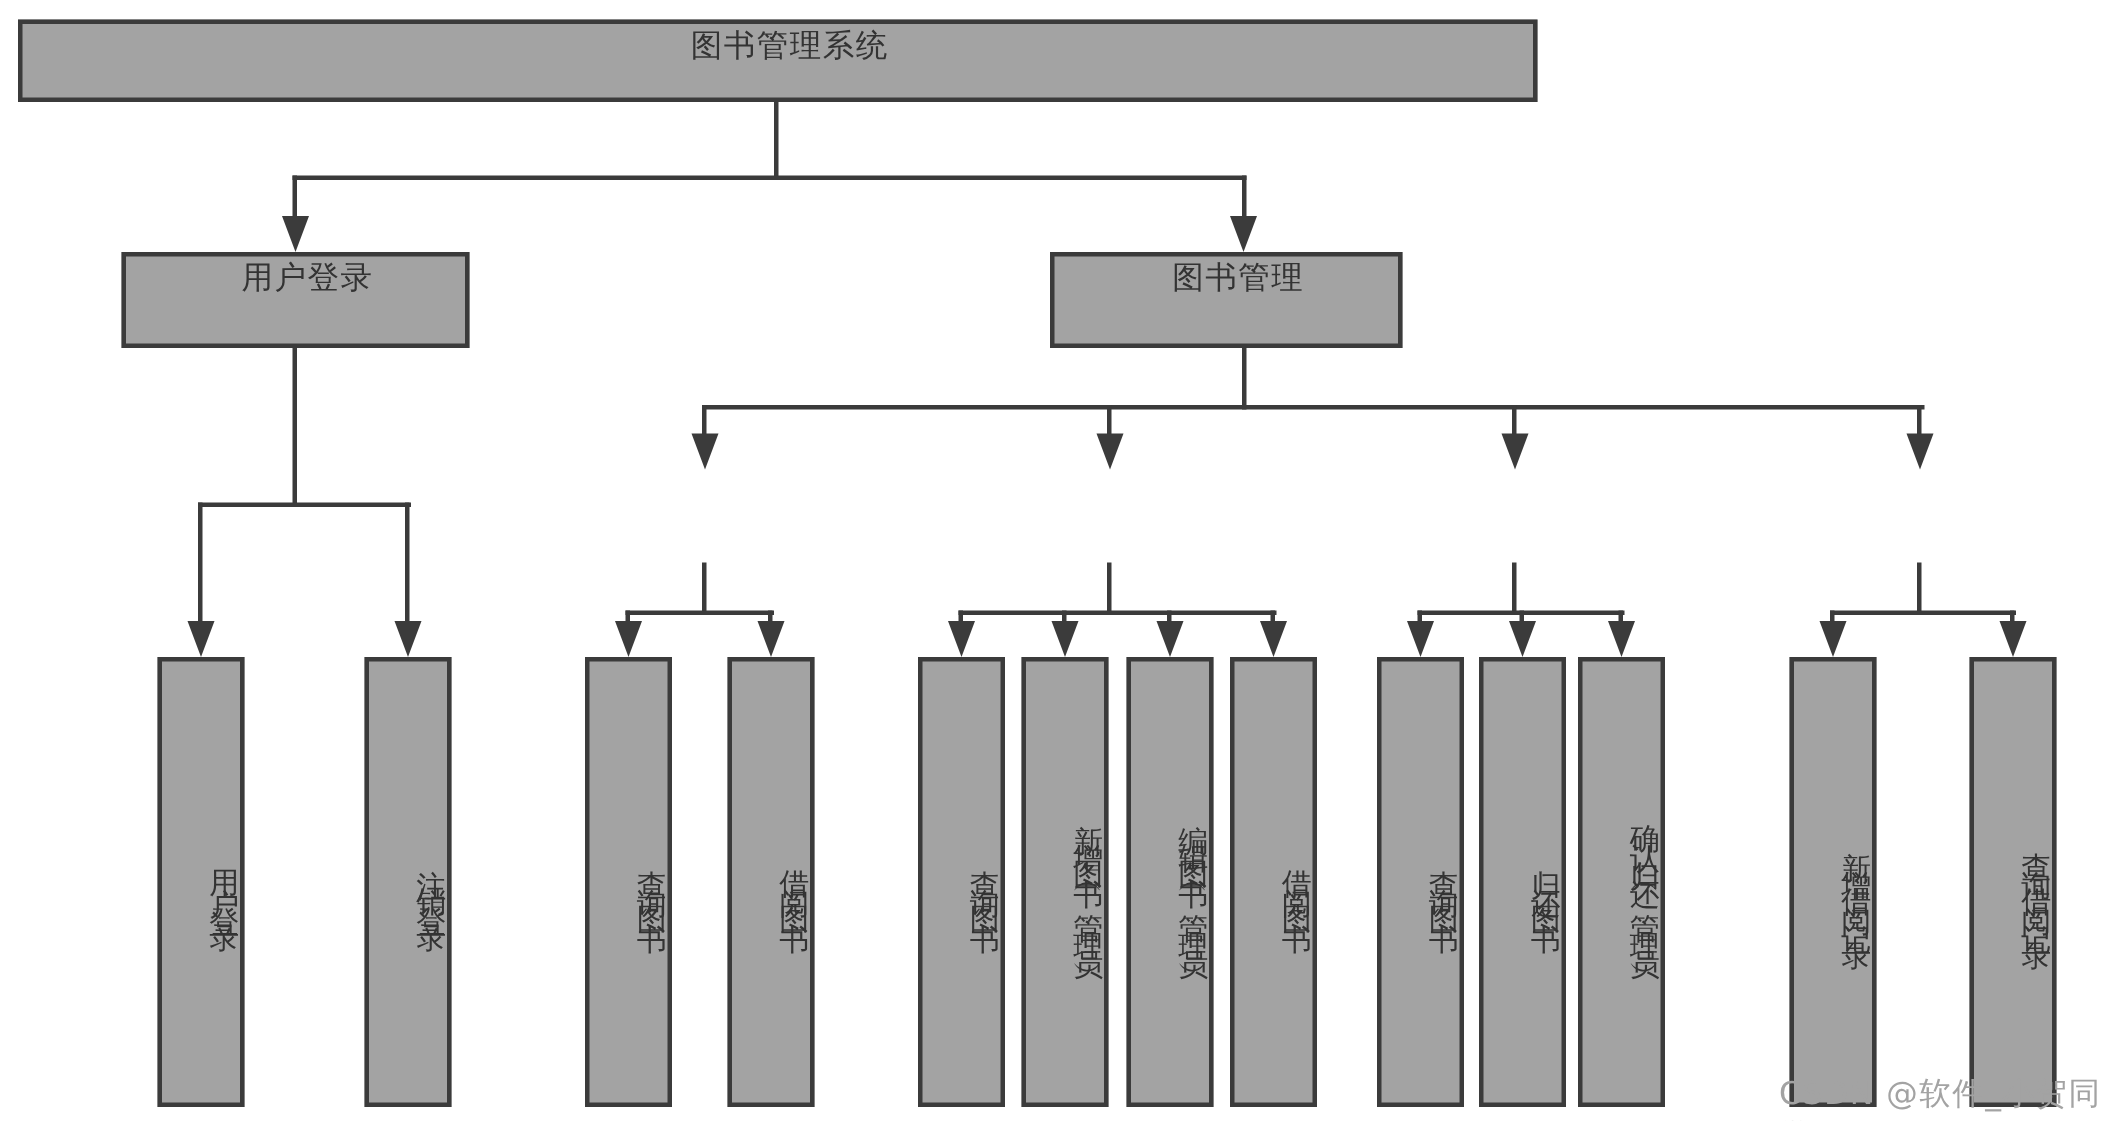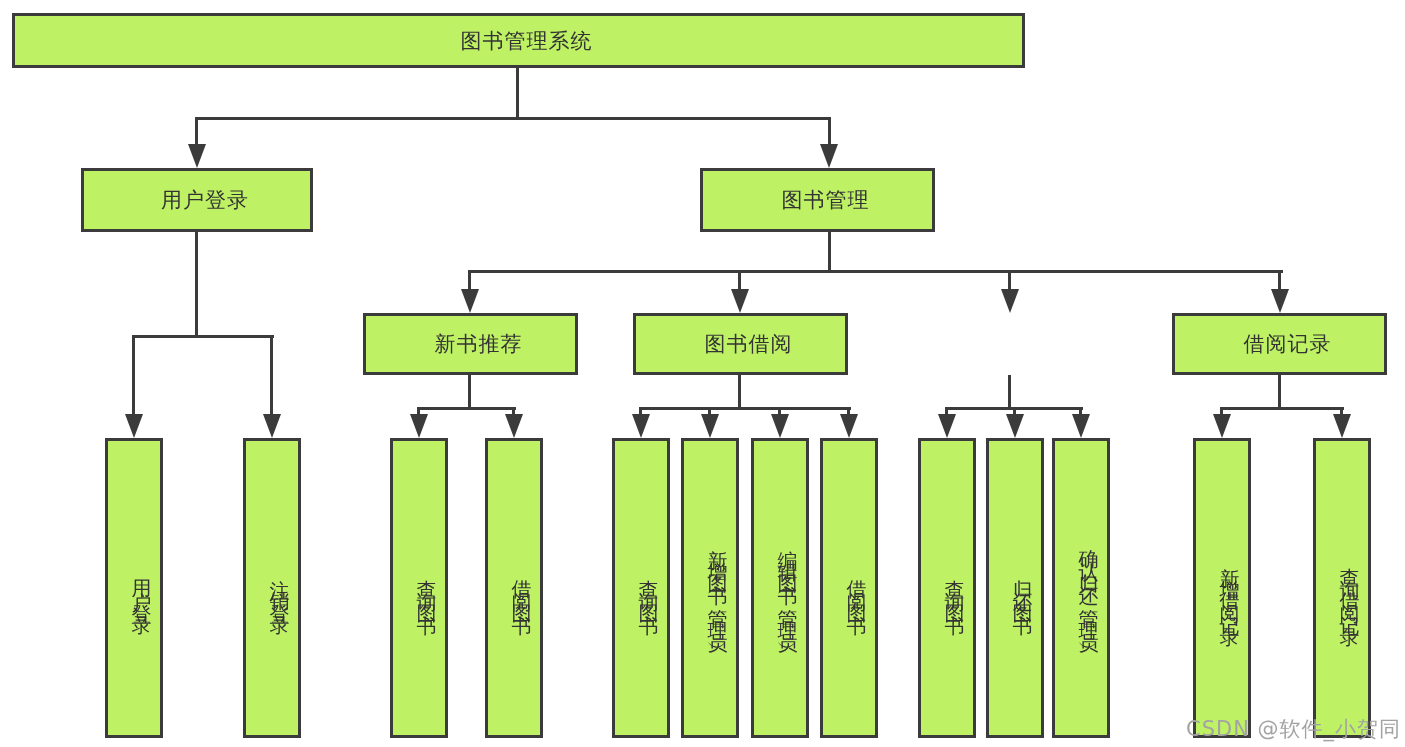--- a/index.html
+++ b/index.html
@@ -10,22 +10,22 @@
   }
   html,body{margin:0;padding:0;background:var(--bg);}
   .canvas{
     position:relative;width:1405px;height:747px;overflow:hidden;
     background:var(--bg);
     font-family:"DejaVu Sans",sans-serif;
     color:var(--text);
   }
   .box{
     position:absolute;box-sizing:border-box;
-    border:3px solid var(--line);background:#bef264;
-    display:flex;align-items:center;justify-content:center;
+    border:3px solid var(--line);background:#a3a3a3;
+    display:flex;justify-content:center;
     font-size:21px;letter-spacing:1px;white-space:nowrap;padding-left:16px;
   }
   .leaf{
     writing-mode:vertical-rl;text-orientation:mixed;
     font-size:20px;letter-spacing:12px;line-height:1;
   }
   .vl{position:absolute;width:3px;background:var(--line);}
   .hl{position:absolute;height:3px;background:var(--line);}
   .ar{position:absolute;width:0;height:0;
       border-left:9px solid transparent;border-right:9px solid transparent;
@@ -45,32 +45,23 @@
   </div>
 
   <div class="box" style="left:81px;top:168px;width:232px;height:64px">
     <span>用户登录</span>
   </div>
 
   <div class="box" style="left:700px;top:168px;width:235px;height:64px">
     <span>图书管理</span>
   </div>
 
-  <div class="box" style="left:363px;top:313px;width:215px;height:62px">
-    <span>新书推荐</span>
-  </div>
-
-  <div class="box" style="left:633px;top:313px;width:215px;height:62px">
-    <span>图书借阅</span>
-  </div>
 
 
-  <div class="box" style="left:1172px;top:313px;width:215px;height:62px">
-    <span>借阅记录</span>
-  </div>
+
 
   <div class="box leaf" style="left:105px;top:438px;width:58px;height:300px">
     <span>用户登录</span>
   </div>
   <div class="box leaf" style="left:243px;top:438px;width:58px;height:300px">
     <span>注销登录</span>
   </div>
 
   <div class="box leaf" style="left:390px;top:438px;width:58px;height:300px">
     <span>查询图书</span>

